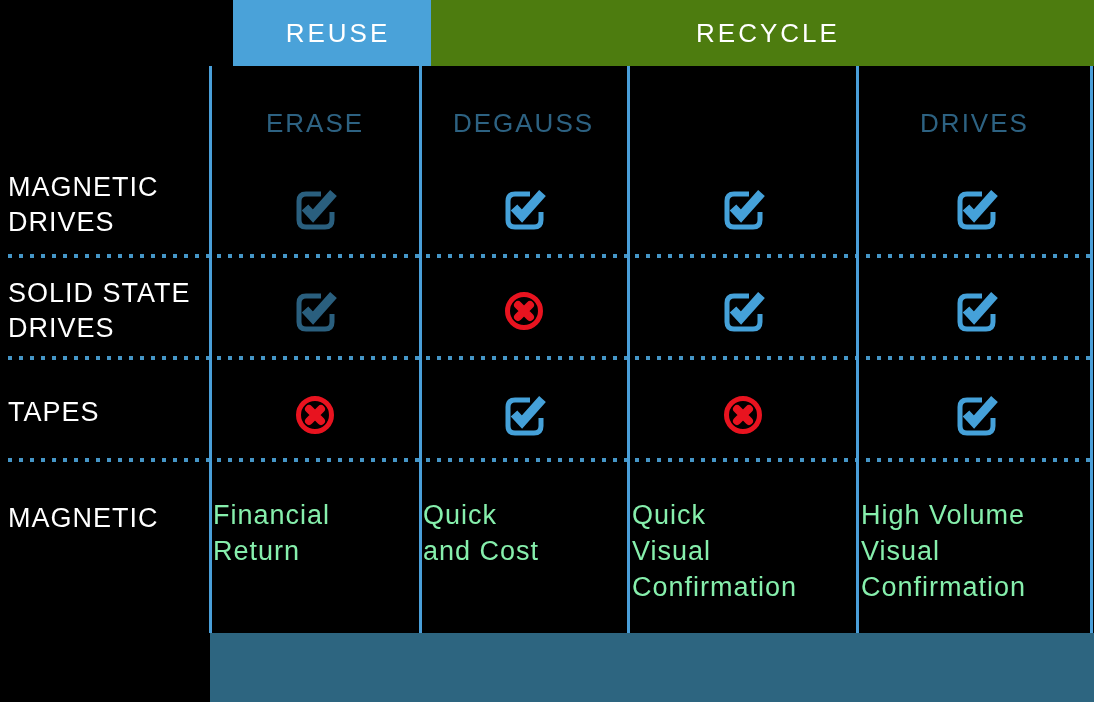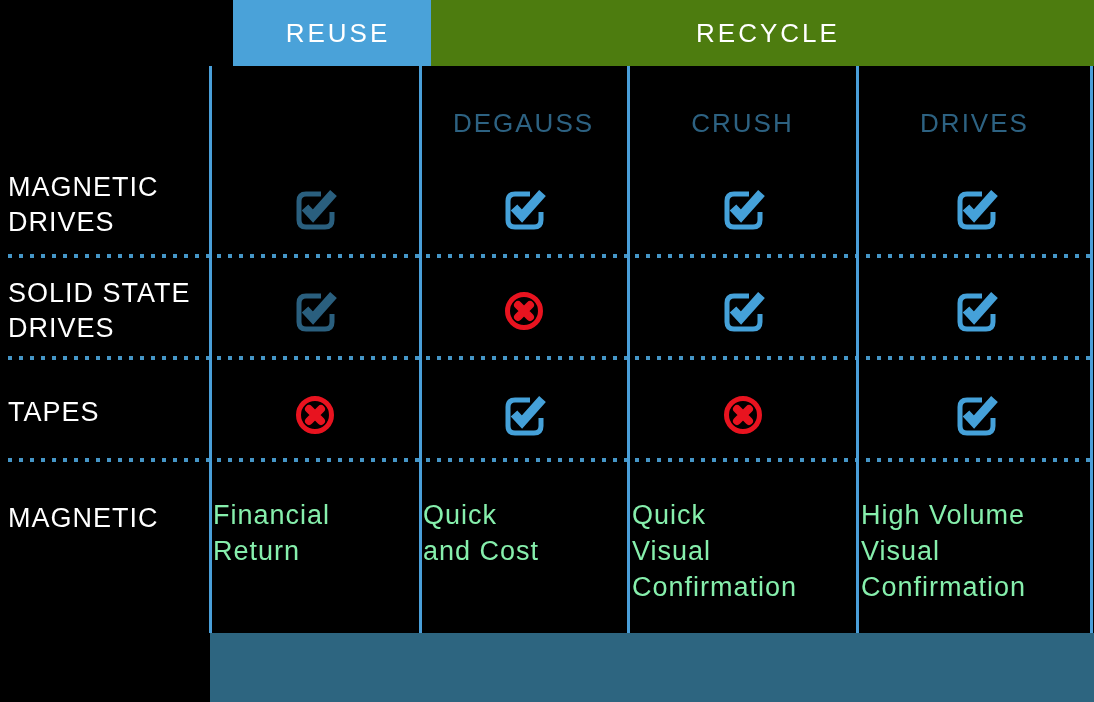--- a/index.html
+++ b/index.html
@@ -44,22 +44,22 @@
   <div class="vline vl1"></div>
   <div class="vline vl2"></div>
   <div class="vline vl3"></div>
   <div class="vline vl4"></div>
   <div class="vline vl5"></div>
 
   <div class="dotline dl1"></div>
   <div class="dotline dl2"></div>
   <div class="dotline dl3"></div>
 
+  <div class="collabel cw1">ERASE</div>
   <div class="collabel cw2">DEGAUSS</div>
-  <div class="collabel cw3">CRUSH</div>
   <div class="collabel cw4">DRIVES</div>
 
   <div class="rowlabel rl1">
     <div>MAGNETIC</div>
     <div>DRIVES</div>
   </div>
   <div class="rowlabel rl2">
     <div>SOLID STATE</div>
     <div>DRIVES</div>
   </div>

